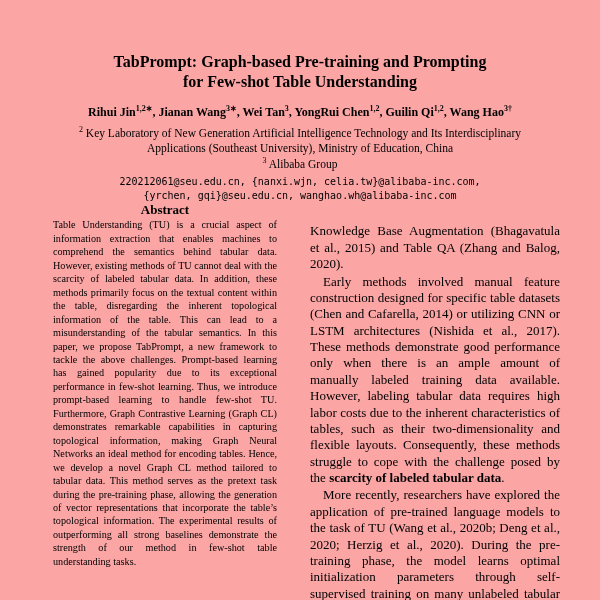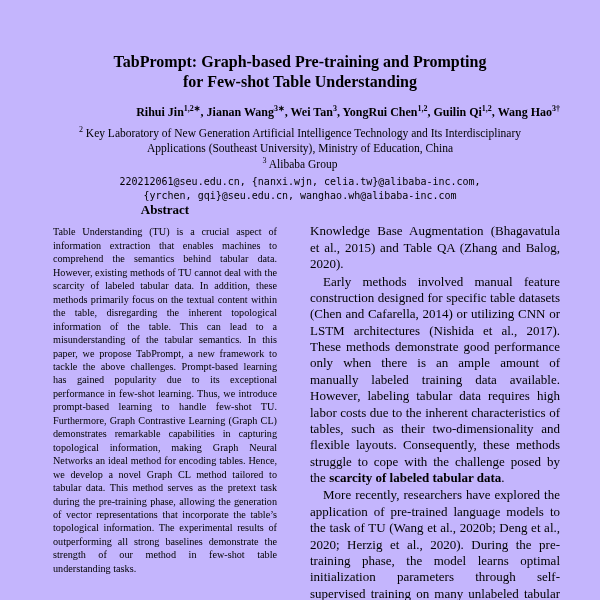--- a/index.html
+++ b/index.html
@@ -6,31 +6,31 @@
   html, body {
     width: 600px; height: 600px;
     background: #ffffff;
     color: #000000;
     font-family: "Liberation Serif", serif;
     overflow: hidden;
   }
   .page {
     width: 600px; height: 600px;
     padding: 52px 40px 0 40px;
-    background: #c4b5fd;
+    background: #fca5a5;
   }
   .title {
     text-align: center;
     font-weight: bold;
     font-size: 16px;
     line-height: 1.25;
     margin: 0 62px 12px 62px;
   }
   .authors {
-    text-align: right;
+    text-align: center;
     font-size: 12px;
     font-weight: bold;
     margin-bottom: 5px;
   }
   .authors sup { font-size: 8px; font-weight: bold; }
   .affiliations {
     text-align: center;
     font-size: 11.5px;
     line-height: 1.3;
     margin: 0 18px 4px 18px;
@@ -44,21 +44,20 @@
   }
   .columns {
     display: flex;
     gap: 20px;
   }
   .col { width: 250px; }
   .abstract-heading {
     text-align: center;
     font-weight: bold;
     font-size: 13px;
-    margin-bottom: 7px;
   }
   .abstract-body {
     font-size: 10.2px;
     line-height: 1.32;
     text-align: justify;
     padding: 0 13px;
   }
   p.body {
     font-size: 13px;
     line-height: 1.26;

